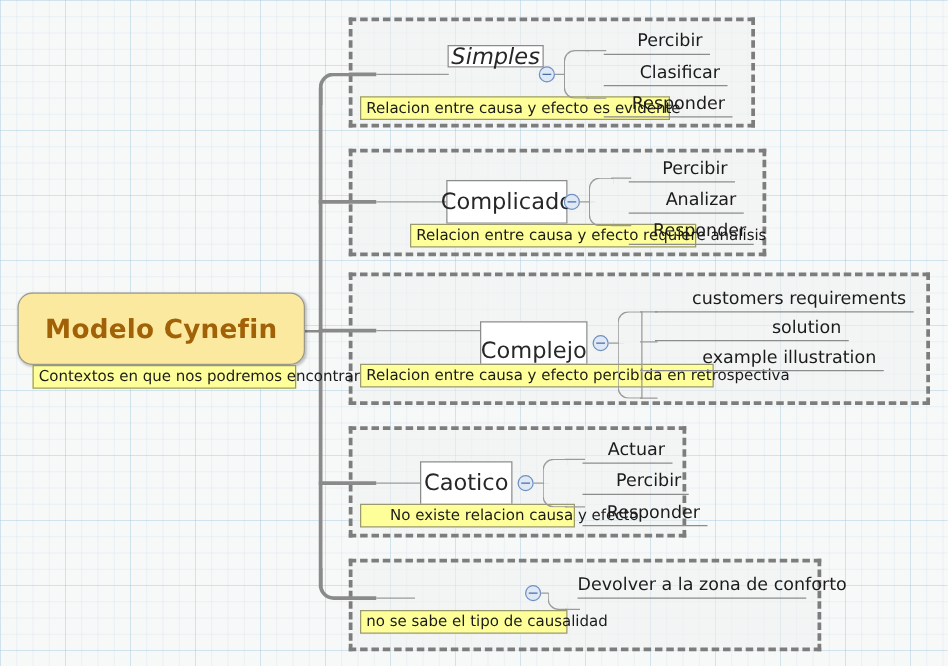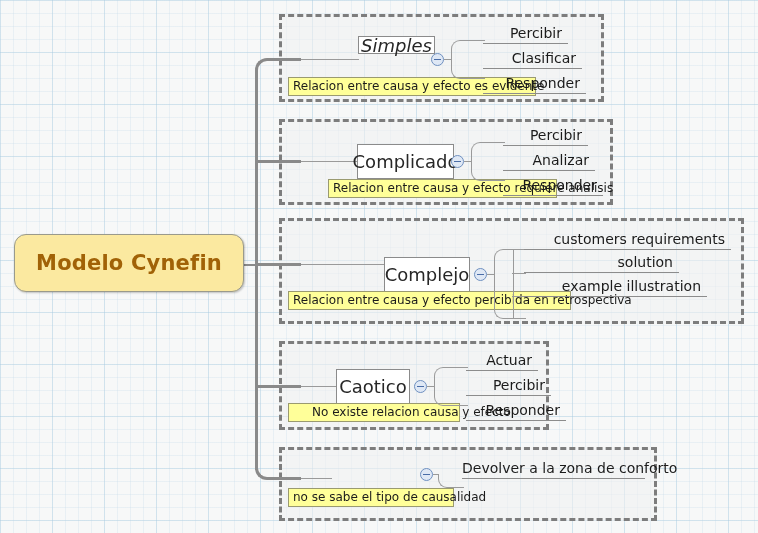--- a/index.html
+++ b/index.html
@@ -131,20 +131,23 @@
   <div class="corner bl" style="left:255px;top:454px;width:26px;height:26px;"></div>
   <div class="trunk" style="left:279px;top:477px;width:22px;height:3px;"></div>
 
   <div class="trunk" style="left:255px;top:160px;width:46px;height:3px;"></div>
   <div class="trunk" style="left:255px;top:263px;width:46px;height:3px;"></div>
   <div class="trunk" style="left:255px;top:385px;width:46px;height:3px;"></div>
 
   <div class="root" style="left:14px;top:234px;width:230px;height:58px;">
     <span>Modelo Cynefin</span>
   </div>
+  <div class="note" style="left:26px;top:292px;width:211px;height:19px;">
+    <span>Contextos en que nos podremos encontrar</span>
+  </div>
 
   <div class="hline" style="left:301px;top:59px;width:58px;"></div>
 
   <div class="branch-node" style="left:358px;top:36px;width:77px;height:18px;font-style:italic;">
     <span>Simples</span>
   </div>
   <div class="note" style="left:288px;top:77px;width:248px;height:19px;">
     <span>Relacion entre causa y efecto es evidente</span>
   </div>
   <div class="toggle" style="left:431px;top:53px;"></div>
@@ -186,21 +189,21 @@
   </div>
   <div class="leaf" style="left:503px;top:152px;width:92px;">
     <span>Analizar</span>
   </div>
   <div class="leaf" style="left:503px;top:177px;width:100px;">
     <span>Responder</span>
   </div>
 
   <div class="hline" style="left:301px;top:264px;width:84px;"></div>
 
-  <div class="branch-node" style="left:384px;top:257px;width:86px;height:35px;">
+  <div class="branch-node" style="left:384px;top:257px;width:86px;height:35px;align-items:flex-end;">
     <span>Complejo</span>
   </div>
   <div class="note" style="left:288px;top:291px;width:283px;height:19px;">
     <span>Relacion entre causa y efecto percibida en retrospectiva</span>
   </div>
   <div class="toggle" style="left:474px;top:268px;"></div>
 
   <div class="hline" style="left:487px;top:274px;width:8px;"></div>
   <div class="fan tl" style="left:494px;top:249px;width:20px;height:26px;"></div>
   <div class="fan bl" style="left:494px;top:274px;width:20px;height:45px;"></div>

